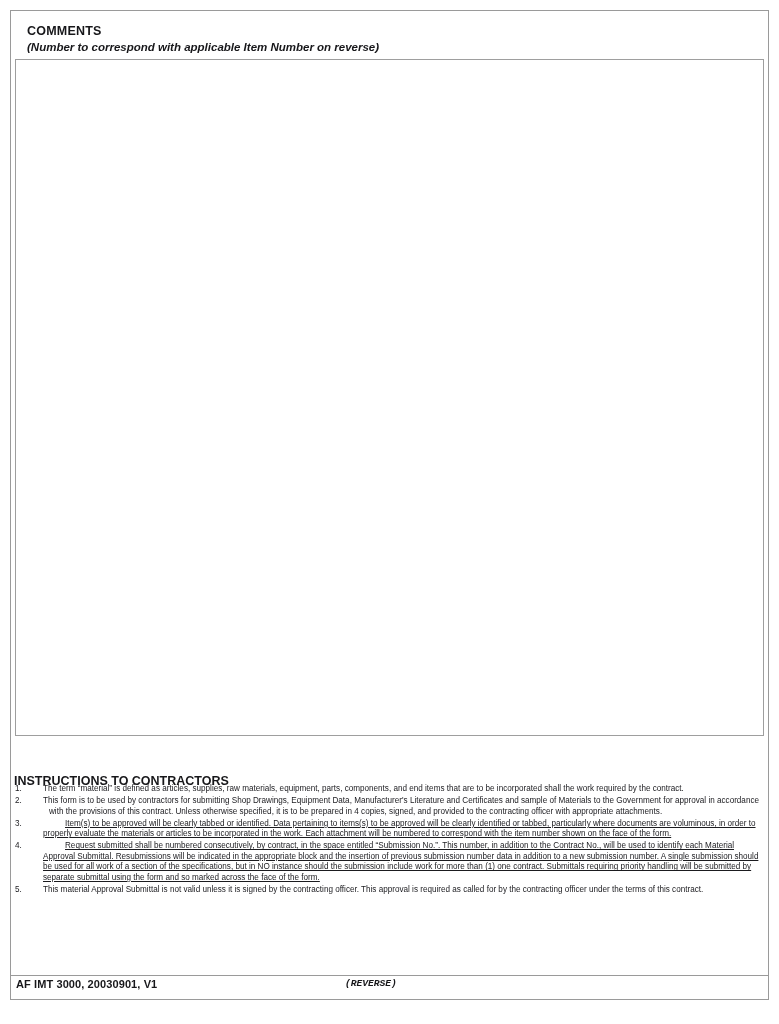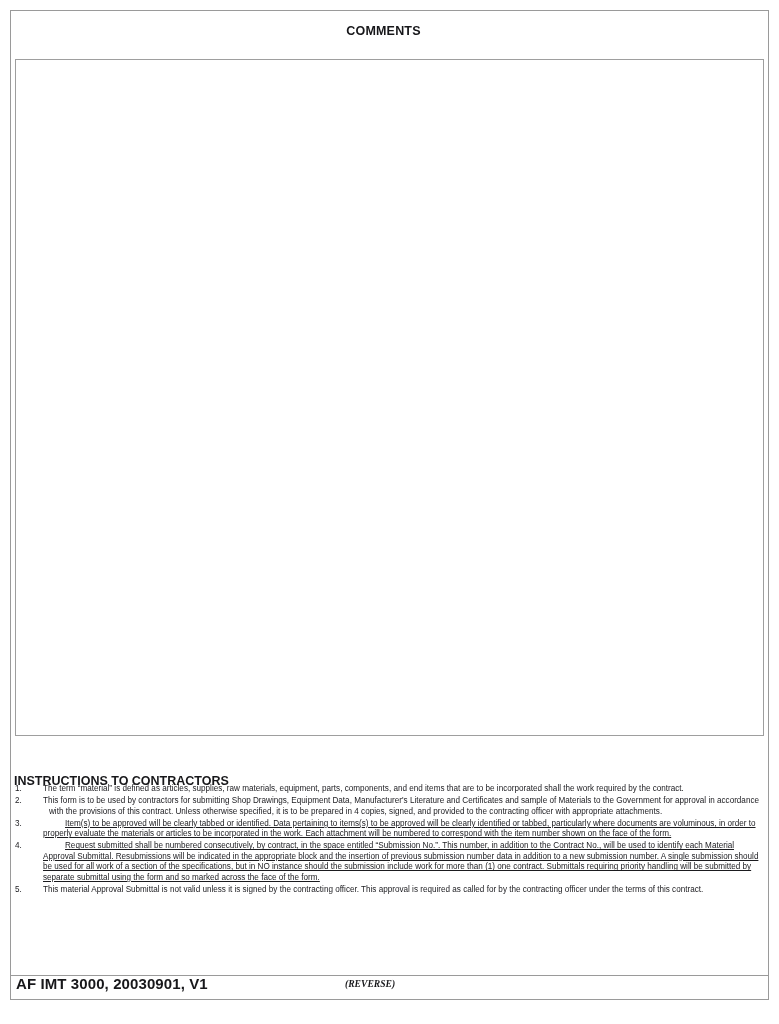--- a/index.html
+++ b/index.html
@@ -29,24 +29,23 @@
     top: 10px;
     width: 759px;
     height: 990px;
     border: 1px solid #9a9a9a;
     box-sizing: border-box;
   }
 
   
   .comments-header {
     position: absolute;
-    left: 8px;
+    left: 27px;
     top: 24px;
     width: 751px;
-    text-align: center;
   }
   .comments-title {
     font-family: "Liberation Sans", sans-serif;
     font-weight: bold;
     font-size: 12.5px;
     letter-spacing: 0.2px;
     line-height: 15px;
     color: #17171a;
   }
   .comments-sub {
@@ -134,46 +133,47 @@
     width: 757px;
     height: 1px;
     background: #9a9a9a;
   }
   .footer-id {
     position: absolute;
     left: 16px;
     top: 978px;
     font-family: "Liberation Sans", sans-serif;
     font-weight: bold;
-    font-size: 15px;
+    font-size: 11px;
     line-height: 12px;
     color: #17171a;
     letter-spacing: 0.1px;
   }
   .footer-reverse {
     position: absolute;
     left: 345px;
     top: 978px;
-    font-family: Liberation Serif, serif;
+    font-family: Liberation Mono, monospace;
     font-weight: bold;
     font-style: italic;
     font-size: 9.6px;
     line-height: 12px;
     color: #17171a;
   }
 </style>
 </head>
 <body>
 
 <div class="page">
 
   <div class="form-border"></div>
 
   <div class="comments-header">
     <div class="comments-title">COMMENTS</div>
+    <div class="comments-sub">(Number to correspond with applicable Item Number on reverse)</div>
   </div>
 
   <div class="comments-box"></div>
 
   <div class="instructions-title">INSTRUCTIONS TO CONTRACTORS</div>
 
   <div class="instructions-list">
 
     <div class="instr-item">
       <span class="instr-num">1.</span>

